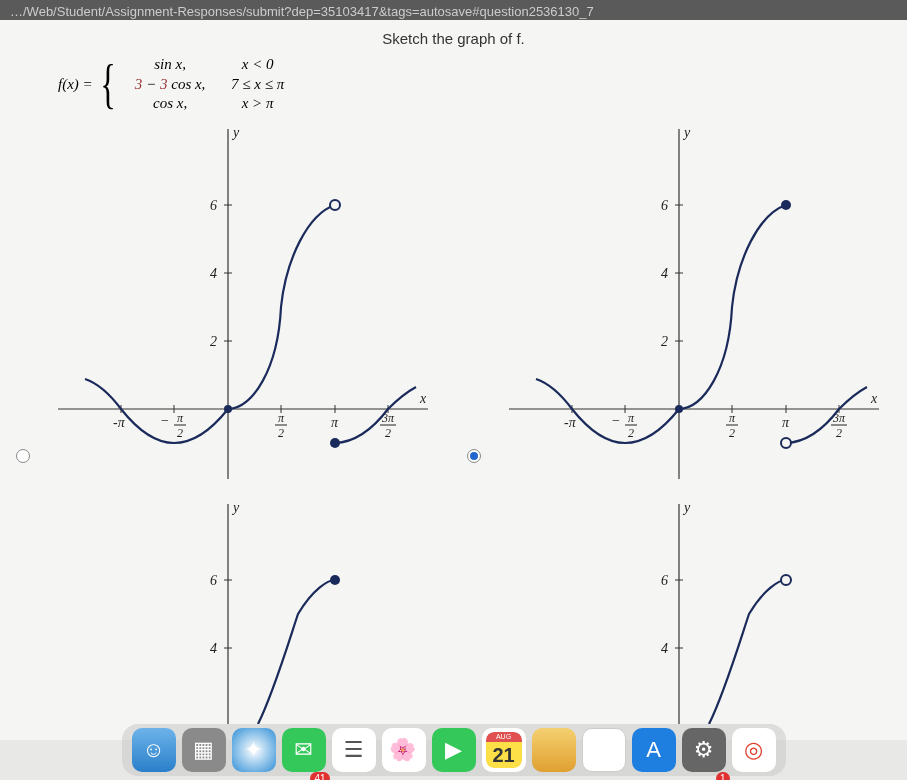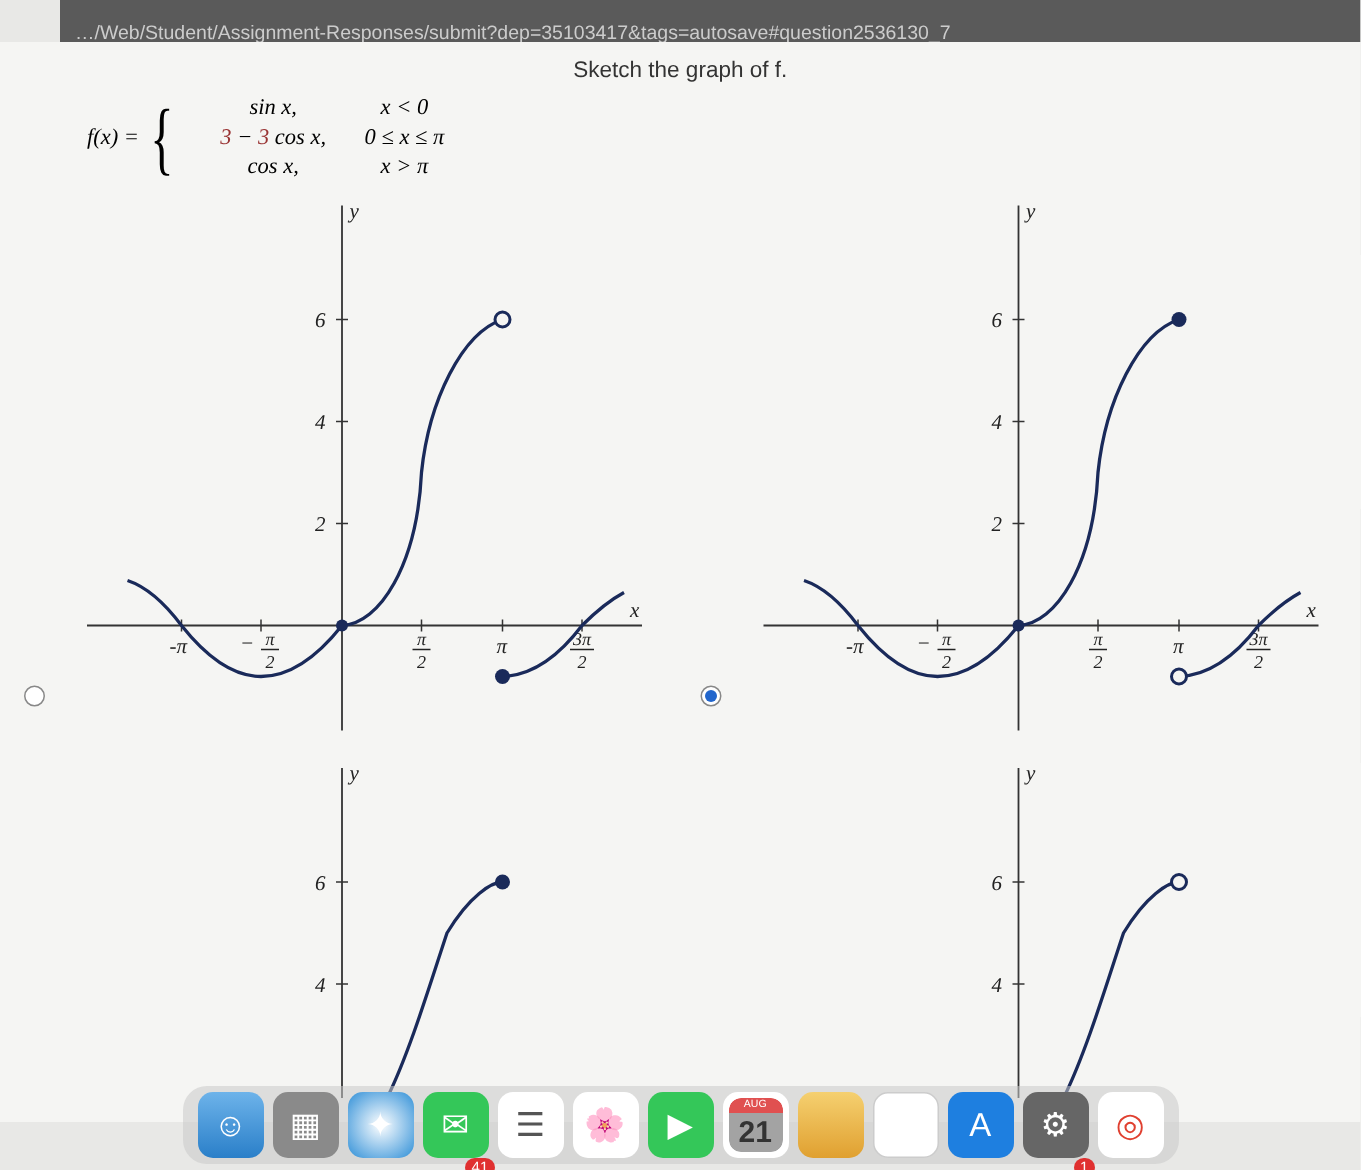--- a/index.html
+++ b/index.html
@@ -7,26 +7,25 @@
     font-family: Arial, sans-serif;
     background: #e8e8e6;
     width: 907px;
     height: 780px;
     overflow: hidden;
   }
   .url-bar {
     background: #5a5a5a;
     color: #ccc;
     font-size: 13px;
-    padding: 14px 10px;
+    padding: 4px 10px;
     height: 20px;
     line-height: 16px;
     white-space: nowrap;
     overflow: hidden;
-    margin-left: 40px;
   }
   .content {
     padding: 10px 8px;
     background: #f5f5f3;
     height: 720px;
     overflow: hidden;
     text-align: center;
   }
   .prompt {
     color: #333;
@@ -42,21 +41,21 @@
     align-items: center;
   }
   .brace {
     font-size: 54px;
     font-style: normal;
     line-height: 48px;
     margin: 0 2px;
     transform: scaleX(0.6);
   }
   .pieces { display: inline-block; }
-  .piece-row { display: flex; line-height: 1.3; margin-left: 12px; }
+  .piece-row { display: flex; line-height: 1.3; }
   .piece-expr { width: 95px; }
   .piece-cond { width: 80px; }
   .red { color: #993333; }
   
   .grid {
     display: grid;
     grid-template-columns: 1fr 1fr;
     grid-template-rows: 370px 250px;
     gap: 5px 10px;
     margin-top: 5px;
@@ -127,21 +126,21 @@
     background: #e03030;
     color: #fff;
     font-size: 10px;
     border-radius: 8px;
     padding: 1px 4px;
     min-width: 12px;
     text-align: center;
     margin-top: 48px;
   }
   .cal-top { font-size:7px; color:#fff; background:#e05050; width:100%; text-align:center; border-radius:8px 8px 0 0; line-height:10px;}
-  .cal-day { font-size:20px; color:#333; background:#a3a3a3; width:100%; text-align:center; border-radius:0 0 8px 8px; line-height:26px; font-weight:bold;}
+  .cal-day { font-size:20px; color:#333; background:#fde047; width:100%; text-align:center; border-radius:0 0 8px 8px; line-height:26px; font-weight:bold;}
   .cal-wrap { width:36px; display:flex; flex-direction:column; border-radius:8px; overflow:hidden;}
 </style>
 </head>
 <body>
 
 <div class="url-bar">…/Web/Student/Assignment-Responses/submit?dep=35103417&amp;tags=autosave#question2536130_7</div>
 
 <div class="content">
   <div class="prompt">Sketch the graph of f.</div>
 
@@ -152,21 +151,21 @@
       <span class="piece-row">
         <span class="piece-expr">
           <span>sin </span><span>x</span><span>,</span>
         </span>
         <span class="piece-cond">x &lt; 0</span>
       </span>
       <span class="piece-row">
         <span class="piece-expr">
           <span class="red">3</span><span> − </span><span class="red">3</span><span> cos x,</span>
         </span>
-        <span class="piece-cond">0 ≤ x ≤ π</span>
+        <span class="piece-cond">7 ≤ x ≤ π</span>
       </span>
       <span class="piece-row">
         <span class="piece-expr">
           <span>cos </span><span>x</span><span>,</span>
         </span>
         <span class="piece-cond">x &gt; π</span>
       </span>
     </span>
   </div>
 

